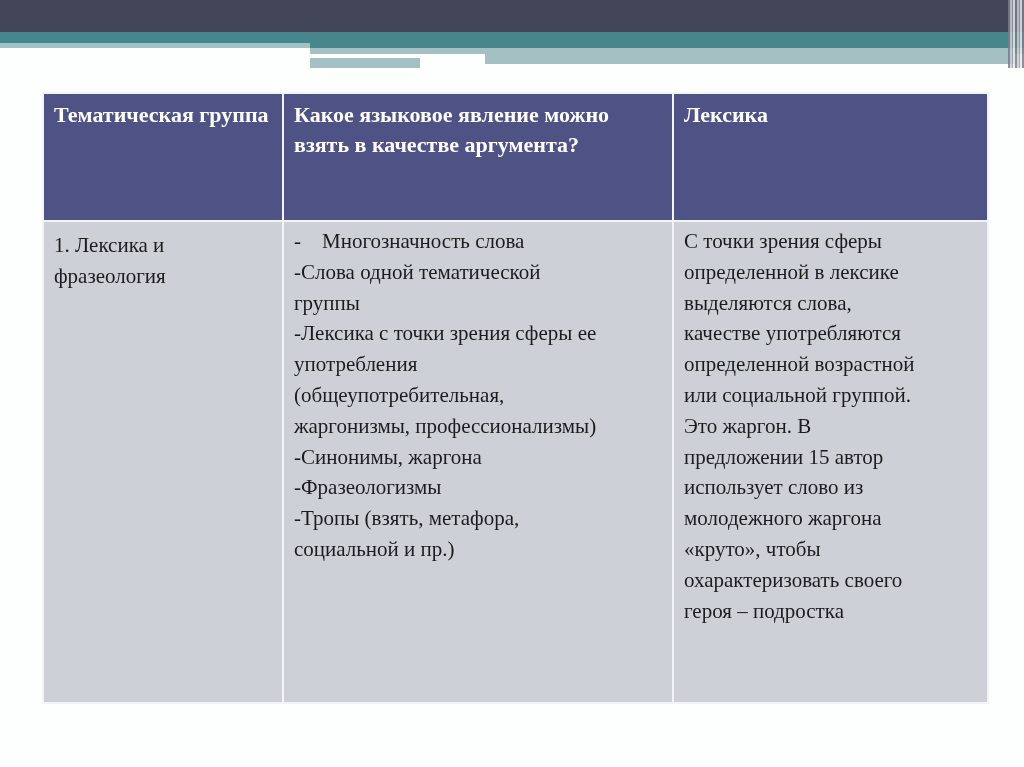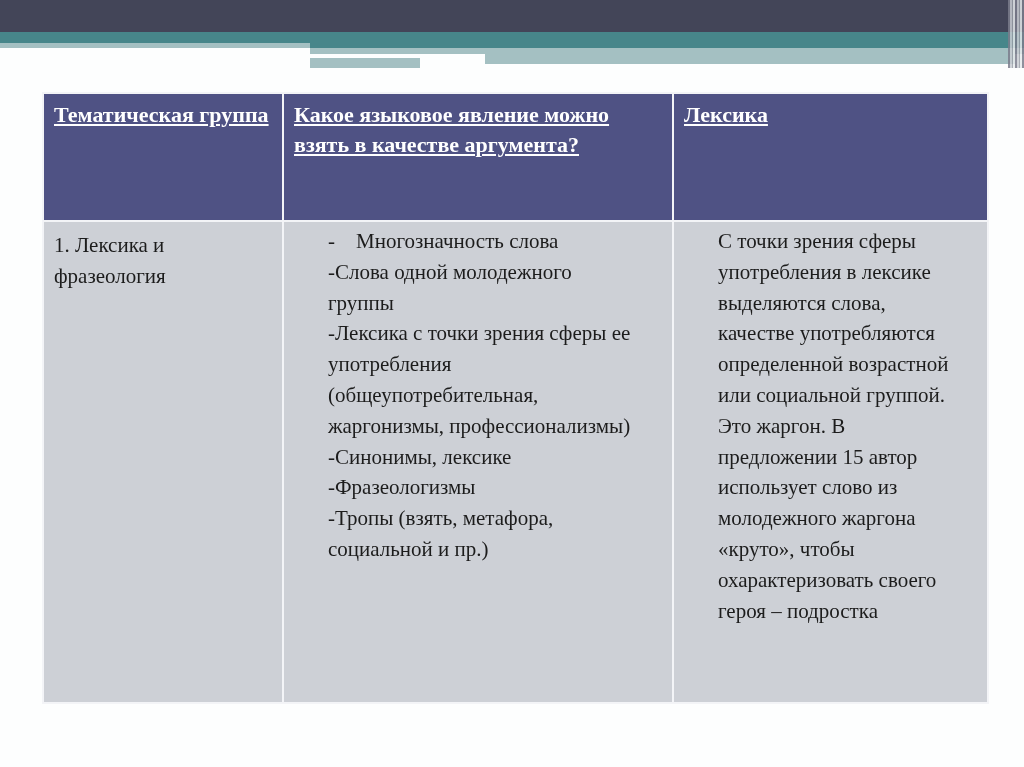--- a/index.html
+++ b/index.html
@@ -22,31 +22,30 @@
       position: absolute; left: 42px; top: 92px;
       border-collapse: collapse; table-layout: fixed;
     }
     .slide-table th, .slide-table td {
       border: 2px solid #f3f4f7; vertical-align: top; text-align: left;
     }
     .slide-table th {
       background: #4f5284; color: #ffffff; font-weight: bold;
       font-size: 22px; line-height: 30px; height: 120px;
       padding: 6px 10px 0 10px;
-      text-decoration: underline;
     }
     .slide-table td {
       background: #cdd0d6; color: #1c1c1c;
       font-size: 21px; line-height: 30.8px; height: 472px;
       padding: 4px 10px 0 10px;
     }
     .col1 { width: 240px; }
     .col2 { width: 390px; }
     .col3 { width: 315px; }
-    .lines span { display: block; margin-left: 34px; }
+    .lines span { display: block; }
     .td-first { padding-top: 8px !important; }
   </style>
 </head>
 <body>
 
 <div class="band-dark"></div>
 <div class="band-teal"></div>
 <div class="band-light1"></div>
 <div class="band-light2"></div>
 <div class="band-white"></div>
@@ -68,36 +67,36 @@
     </tr>
   </thead>
   <tbody>
     <tr>
       <td class="td-first">
         <span>1. Лексика и фразеология</span>
       </td>
       <td>
         <div class="lines">
           <span style="white-space:pre">-    Многозначность слова</span>
-          <span>-Слова одной молодежного</span>
+          <span>-Слова одной тематической</span>
           <span>группы</span>
           <span>-Лексика с точки зрения сферы ее</span>
           <span>употребления</span>
           <span>(общеупотребительная,</span>
           <span>жаргонизмы, профессионализмы)</span>
-          <span>-Синонимы, лексике</span>
+          <span>-Синонимы, жаргона</span>
           <span>-Фразеологизмы</span>
           <span>-Тропы (взять, метафора,</span>
           <span>социальной и пр.)</span>
         </div>
       </td>
       <td>
         <div class="lines">
           <span>С точки зрения сферы</span>
-          <span>употребления в лексике</span>
+          <span>определенной в лексике</span>
           <span>выделяются слова,</span>
           <span>качестве употребляются</span>
           <span>определенной возрастной</span>
           <span>или социальной группой.</span>
           <span>Это жаргон. В</span>
           <span>предложении 15 автор</span>
           <span>использует слово из</span>
           <span>молодежного жаргона</span>
           <span>«круто», чтобы</span>
           <span>охарактеризовать своего</span>

